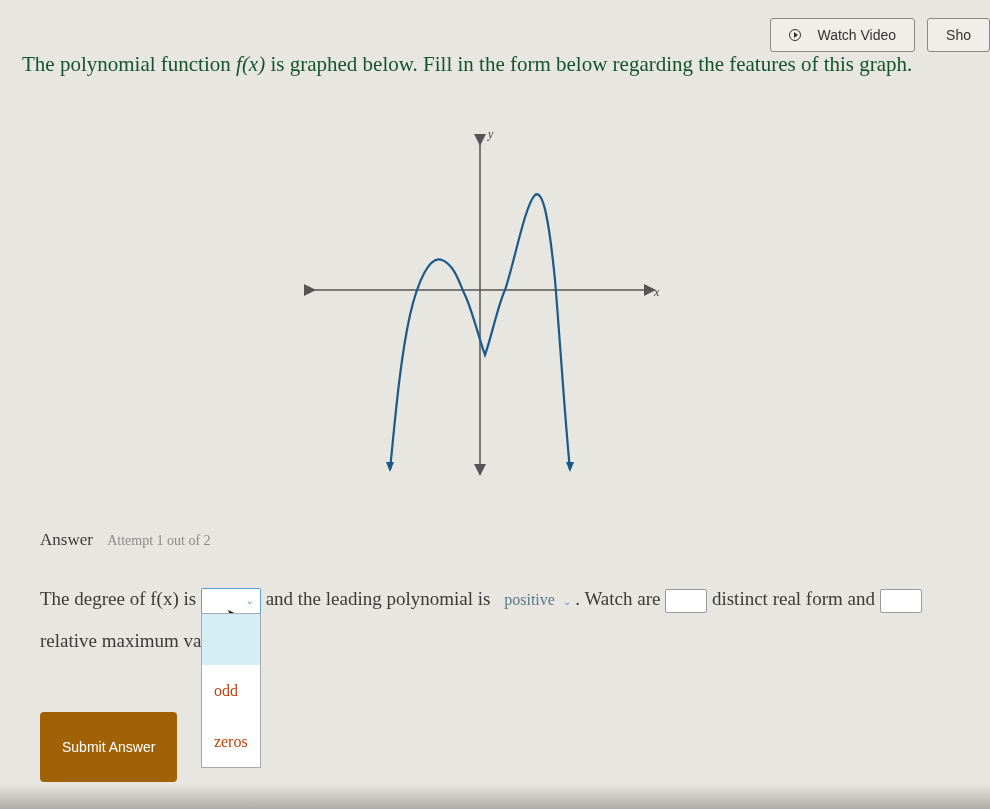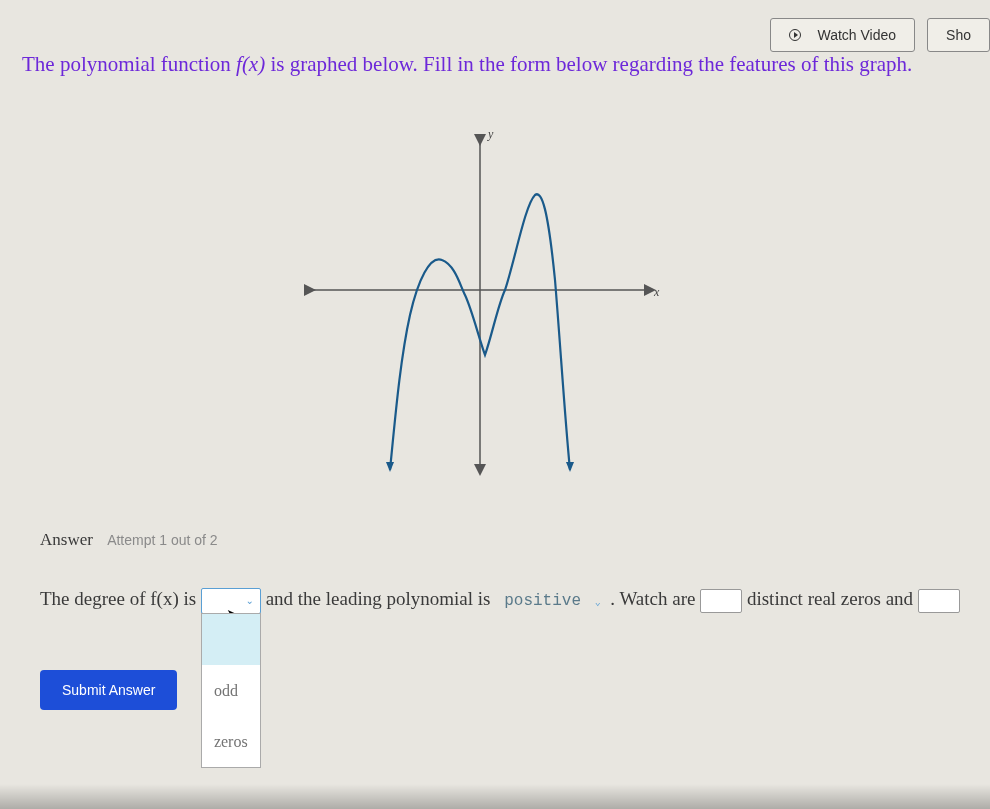--- a/index.html
+++ b/index.html
@@ -49,21 +49,21 @@
       border-top: 3px solid transparent;
       border-bottom: 3px solid transparent;
     }
     .question-text {
       position: absolute;
       top: 48px;
       left: 22px;
       right: 20px;
       font-size: 21px;
       line-height: 1.6;
-      color: #6d28d9;
+      color: #14532d;
     }
     .question-text .fx {
       font-style: italic;
     }
     .graph-container {
       position: absolute;
       top: 120px;
       left: 280px;
       width: 400px;
       height: 370px;
@@ -76,21 +76,21 @@
     }
     .answer-header {
       font-size: 17px;
       color: #3a3a3a;
       margin-bottom: 28px;
     }
     .answer-label { font-weight: normal; }
     .attempt-label {
       color: #8a8a8a;
       font-size: 14px;
-      font-family: Liberation Sans, sans-serif;
+      font-family: Liberation Serif, serif;
       margin-left: 10px;
     }
     .fill-line {
       font-size: 19px;
       line-height: 2.2;
       color: #3a3a3a;
     }
     .dropdown {
       display: inline-block;
       border: 1px solid #999;
@@ -128,48 +128,48 @@
       top: 100%;
       left: -1px;
       width: calc(100% + 2px);
       border: 1px solid #aaa;
       background: #fff;
       z-index: 10;
     }
     .dropdown-option {
       padding: 8px 12px;
       font-size: 16px;
-      color: #737373;
+      color: #c2410c;
       cursor: pointer;
       font-family: Georgia, serif;
     }
     .dropdown-option.highlighted {
       background: #d4eef5;
     }
     .input-box {
       display: inline-block;
       border: 1px solid #999;
       background: #fff;
       width: 42px;
       height: 24px;
       vertical-align: middle;
       border-radius: 2px;
     }
     .coeff-value {
       color: #5a7a8a;
-      font-family: Liberation Mono, monospace;
+      font-family: Liberation Serif, serif;
       font-size: 16px;
       padding-left: 9px;
     }
     .submit-btn {
       margin-top: 50px;
-      background: #1d4ed8;
+      background: #a16207;
       color: #fff;
       border: none;
-      padding: 12px 22px;
+      padding: 27px 22px;
       font-size: 14px;
       font-family: Arial, sans-serif;
       border-radius: 4px;
       cursor: pointer;
     }
     .bottom-shadow {
       position: absolute;
       bottom: 0;
       left: 0;
       right: 0;
@@ -241,23 +241,24 @@
         <div class="dropdown-option">zeros</div>
       </div>
     </span>
     <span> and the leading polynomial is </span>
     <span class="coeff-value">
       <span>positive</span>
       <span class="dropdown-caret" style="position:static; margin-left:4px;">⌄</span>
     </span>
     <span> . Watch are </span>
     <span class="input-box"></span>
-    <span> distinct real zeros and </span>
+    <span> distinct real form and </span>
     <span class="input-box"></span>
     <br>
+    <span>relative maximum va</span>
   </div>
 
   <button class="submit-btn">
     <span>Submit Answer</span>
   </button>
 </div>
 
 <div class="bottom-shadow"></div>
 
 </body></html>

